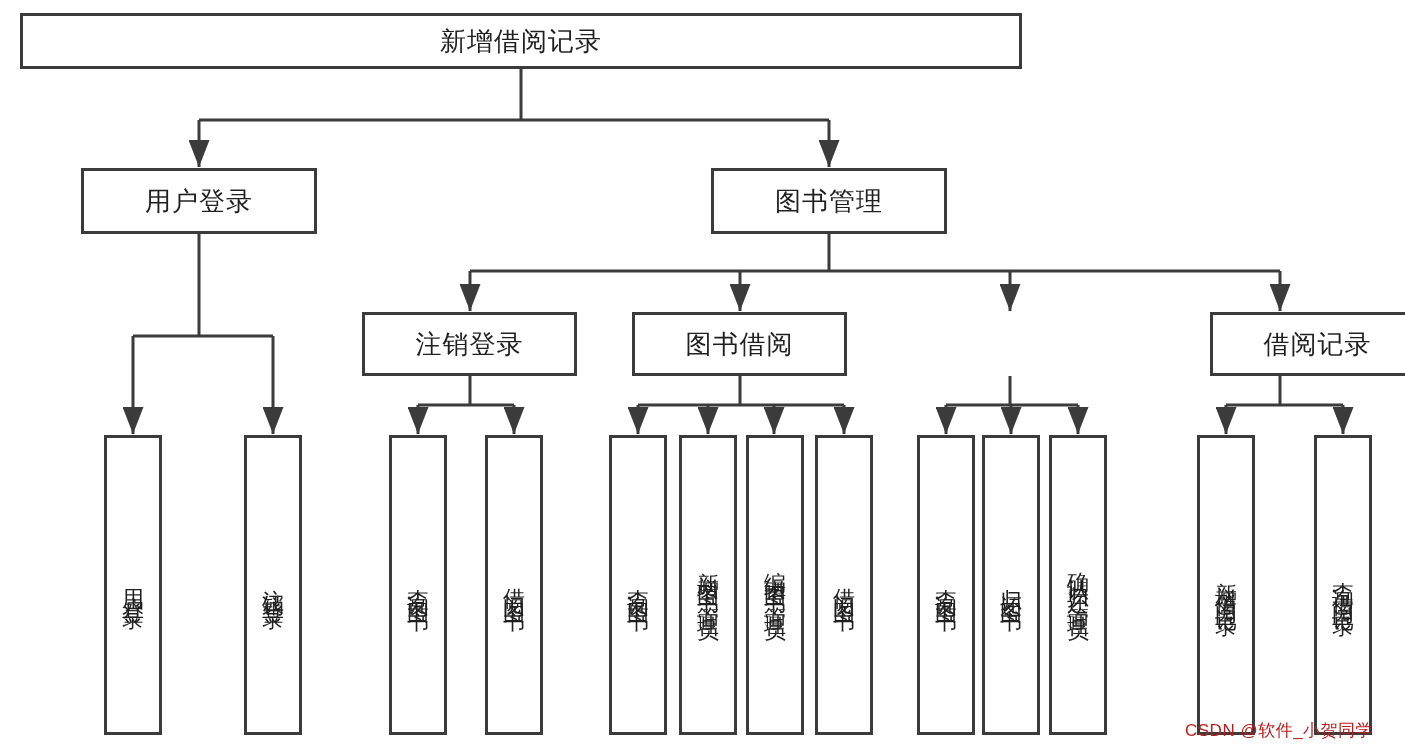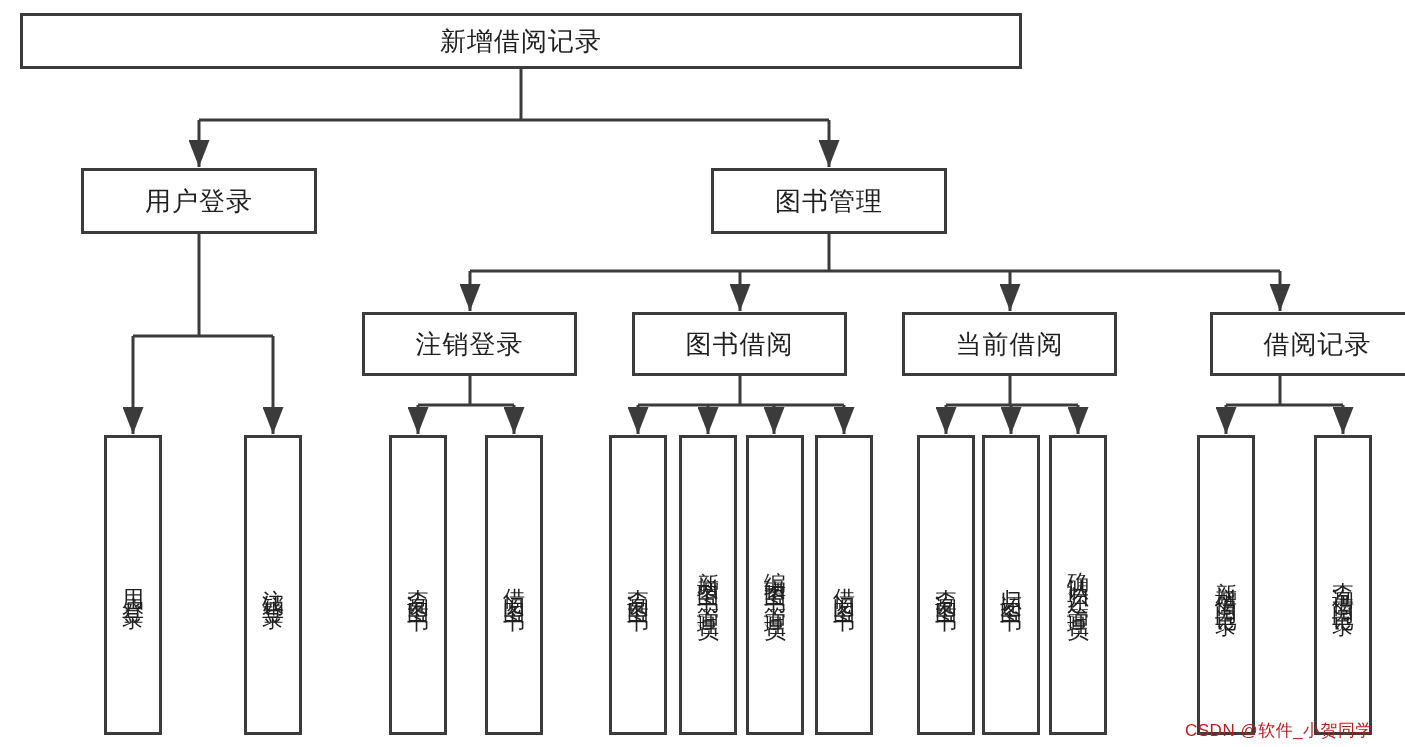--- a/index.html
+++ b/index.html
@@ -103,23 +103,20 @@
   <div class="box lvl2" style="left:711px;text-align:right;">
     <span class="hlabel">图书管理</span>
   </div>
 
   <div class="box lvl3" style="left:362px;">
     <span class="hlabel">注销登录</span>
   </div>
   <div class="box lvl3" style="left:632px;">
     <span class="hlabel">图书借阅</span>
   </div>
-  <div class="box lvl3" style="left:902px;">
-    <span class="hlabel">当前借阅</span>
-  </div>
   <div class="box lvl3" style="left:1172px;margin-left:38px;">
     <span class="hlabel">借阅记录</span>
   </div>
 
   <div class="box leaf" style="left:104px;">
     <span class="vlabel">用户登录</span>
   </div>
   <div class="box leaf" style="left:244px;">
     <span class="vlabel">注销登录</span>
   </div>

